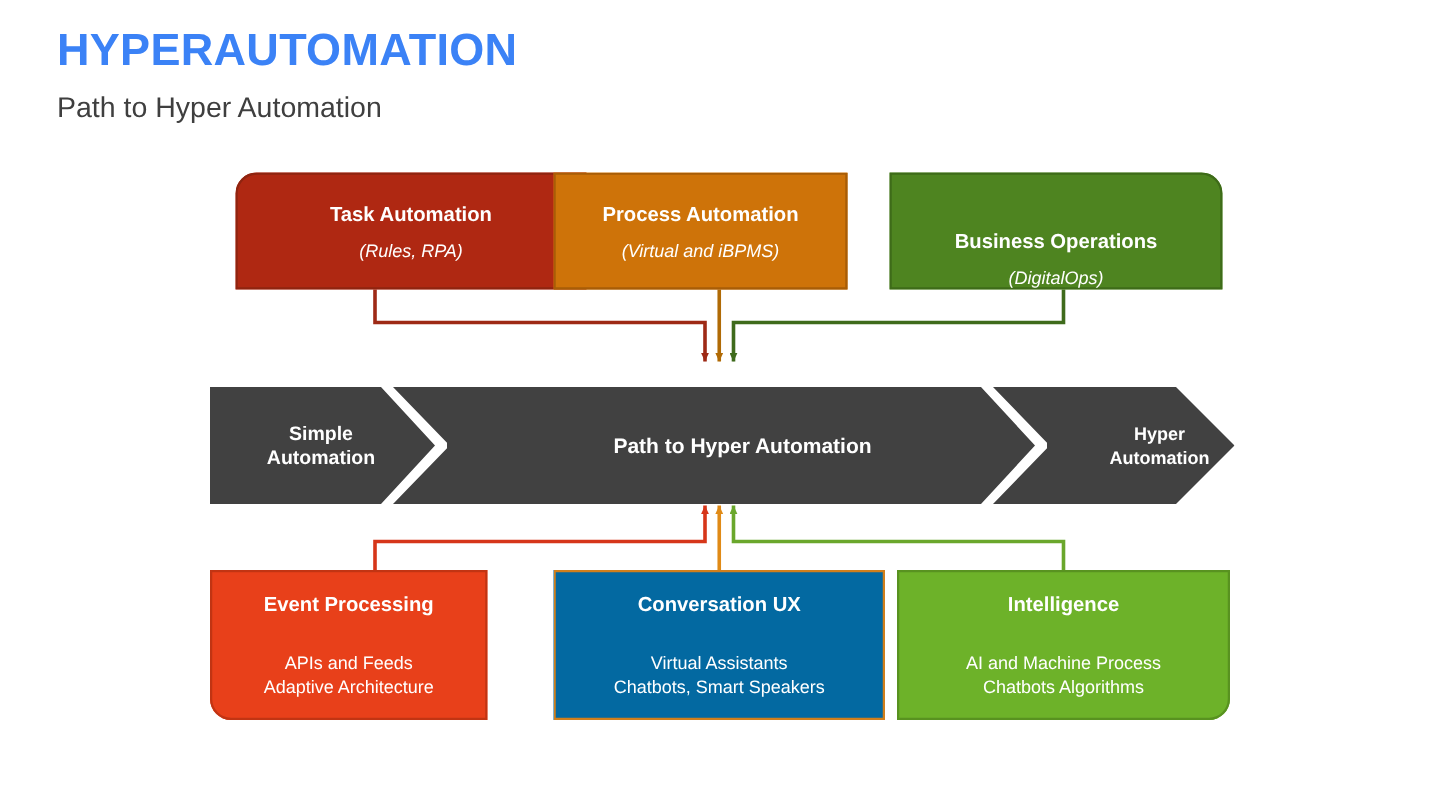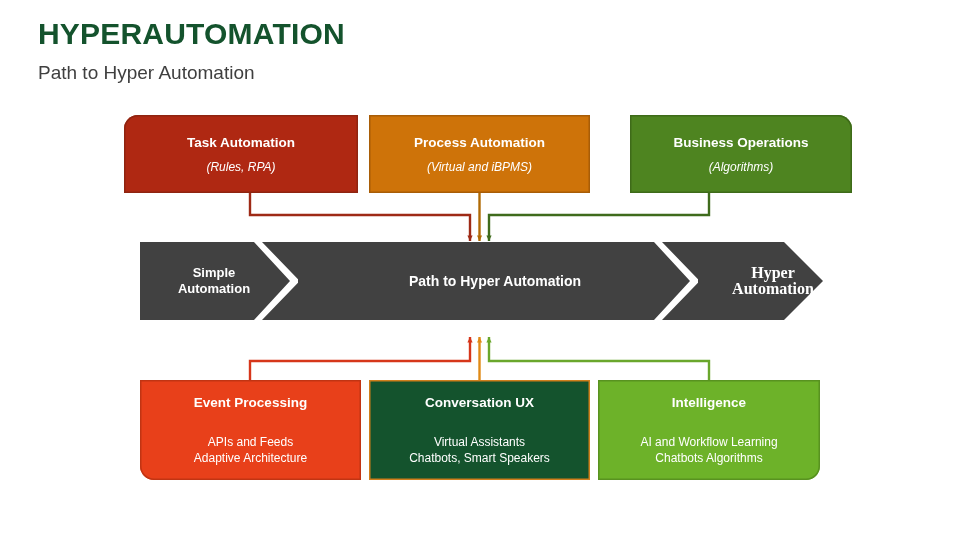--- a/index.html
+++ b/index.html
@@ -25,21 +25,21 @@
   
   #header {
     position: absolute;
     left: 38px;
     top: 16px;
     width: 700px;
   }
   #title {
     font-size: 30px;
     font-weight: bold;
-    color: #14532d;
+    color: #3b82f6;
     letter-spacing: 0.2px;
     line-height: 36px;
     margin: 0;
     white-space: nowrap;
   }
   #subtitle {
     font-size: 19px;
     font-weight: normal;
     color: #3f3f3f;
     line-height: 26px;
@@ -87,35 +87,35 @@
   }
   .bottom-card .card-sub {
     margin-top: 23px;
   }
   .bottom-card .card-sub .sub-line {
     display: block;
   }
 
   
   .top-card { top: 115px; height: 78px; }
-  #card-task     { left: 124px;  width: 234px; border-top-left-radius: 14px; }
-  #card-process  { left: 369px;  width: 221px; text-align: right; }
-  #card-business { left: 630px;  width: 222px; border-top-right-radius: 14px; }
+  #card-task     { left: 157px;  width: 234px; border-top-left-radius: 14px; }
+  #card-process  { left: 369px;  width: 196px; text-align: right; }
+  #card-business { left: 593px;  width: 222px; border-top-right-radius: 14px; justify-content: flex-end; }
 
   
   .bottom-card { top: 380px; height: 100px; }
-  #card-event      { left: 140px;  width: 221px; border-bottom-left-radius: 14px; }
+  #card-event      { left: 140px;  width: 185px; border-bottom-left-radius: 14px; }
   #card-conv       { left: 369px;  width: 221px; }
   #card-intel      { left: 598px;  width: 222px; border-bottom-right-radius: 14px; }
 
   
   #band {
     position: absolute;
     left: 140px;
-    top: 242px;
+    top: 258px;
     width: 683px;
     height: 62px;
   }
   #band svg { display: block; }
   .band-label {
     position: absolute;
     color: #ffffff;
     font-weight: bold;
     text-align: center;
     line-height: 16px;
@@ -130,22 +130,21 @@
   #band-label-path {
     left: 150px;
     top: 31px;
     width: 410px;
     font-size: 14px;
   }
   #band-label-hyper {
     left: 563px;
     top: 23px;
     width: 140px;
-    font-size: 16px;
-    font-family: Liberation Serif, serif;
+    font-size: 12px;
   }
 </style>
 </head>
 <body>
 
 <div id="canvas">
 
   <div id="header">
     <h1 id="title">HYPERAUTOMATION</h1>
     <div id="subtitle">Path to Hyper Automation</div>
@@ -191,21 +190,21 @@
     <div class="card-sub">(Rules, RPA)</div>
   </div>
 
   <div class="card top-card" id="card-process" style="background:#CE7309; box-shadow: inset 0 0 0 1.5px #A85D07;">
     <div class="card-title">Process Automation</div>
     <div class="card-sub">(Virtual and iBPMS)</div>
   </div>
 
   <div class="card top-card" id="card-business" style="background:#4E8420; box-shadow: inset 0 0 0 1.5px #3E6B19;">
     <div class="card-title">Business Operations</div>
-    <div class="card-sub">(Algorithms)</div>
+    <div class="card-sub">(DigitalOps)</div>
   </div>
 
   <div id="band">
     <svg width="683" height="78" viewBox="0 0 683 78" xmlns="http://www.w3.org/2000/svg">
 
       <path d="M0,0 L644,0 L683,39 L644,78 L0,78 Z" fill="#414141"></path>
 
       <path d="M122,0 L158,37.2 L158,40.8 L122,78 L114,78 L150,39 L114,0 Z" fill="#ffffff"></path>
       <path d="M522,0 L558,37.2 L558,40.8 L522,78 L514,78 L550,39 L514,0 Z" fill="#ffffff"></path>
     </svg>
@@ -221,29 +220,29 @@
   </div>
 
   <div class="card bottom-card" id="card-event" style="background:#E8401A; box-shadow: inset 0 0 0 1.5px #C13413;">
     <div class="card-title">Event Processing</div>
     <div class="card-sub">
       <span class="sub-line">APIs and Feeds</span>
       <span class="sub-line">Adaptive Architecture</span>
     </div>
   </div>
 
-  <div class="card bottom-card" id="card-conv" style="background:#14532d; box-shadow: inset 0 0 0 1.5px #D07F1C;">
+  <div class="card bottom-card" id="card-conv" style="background:#0369a1; box-shadow: inset 0 0 0 1.5px #D07F1C;">
     <div class="card-title">Conversation UX</div>
     <div class="card-sub">
       <span class="sub-line">Virtual Assistants</span>
       <span class="sub-line">Chatbots, Smart Speakers</span>
     </div>
   </div>
 
   <div class="card bottom-card" id="card-intel" style="background:#6DB229; box-shadow: inset 0 0 0 1.5px #589220;">
     <div class="card-title">Intelligence</div>
     <div class="card-sub">
-      <span class="sub-line">AI and Workflow Learning</span>
+      <span class="sub-line">AI and Machine Process</span>
       <span class="sub-line">Chatbots Algorithms</span>
     </div>
   </div>
 
 </div>
 
 </body></html>

